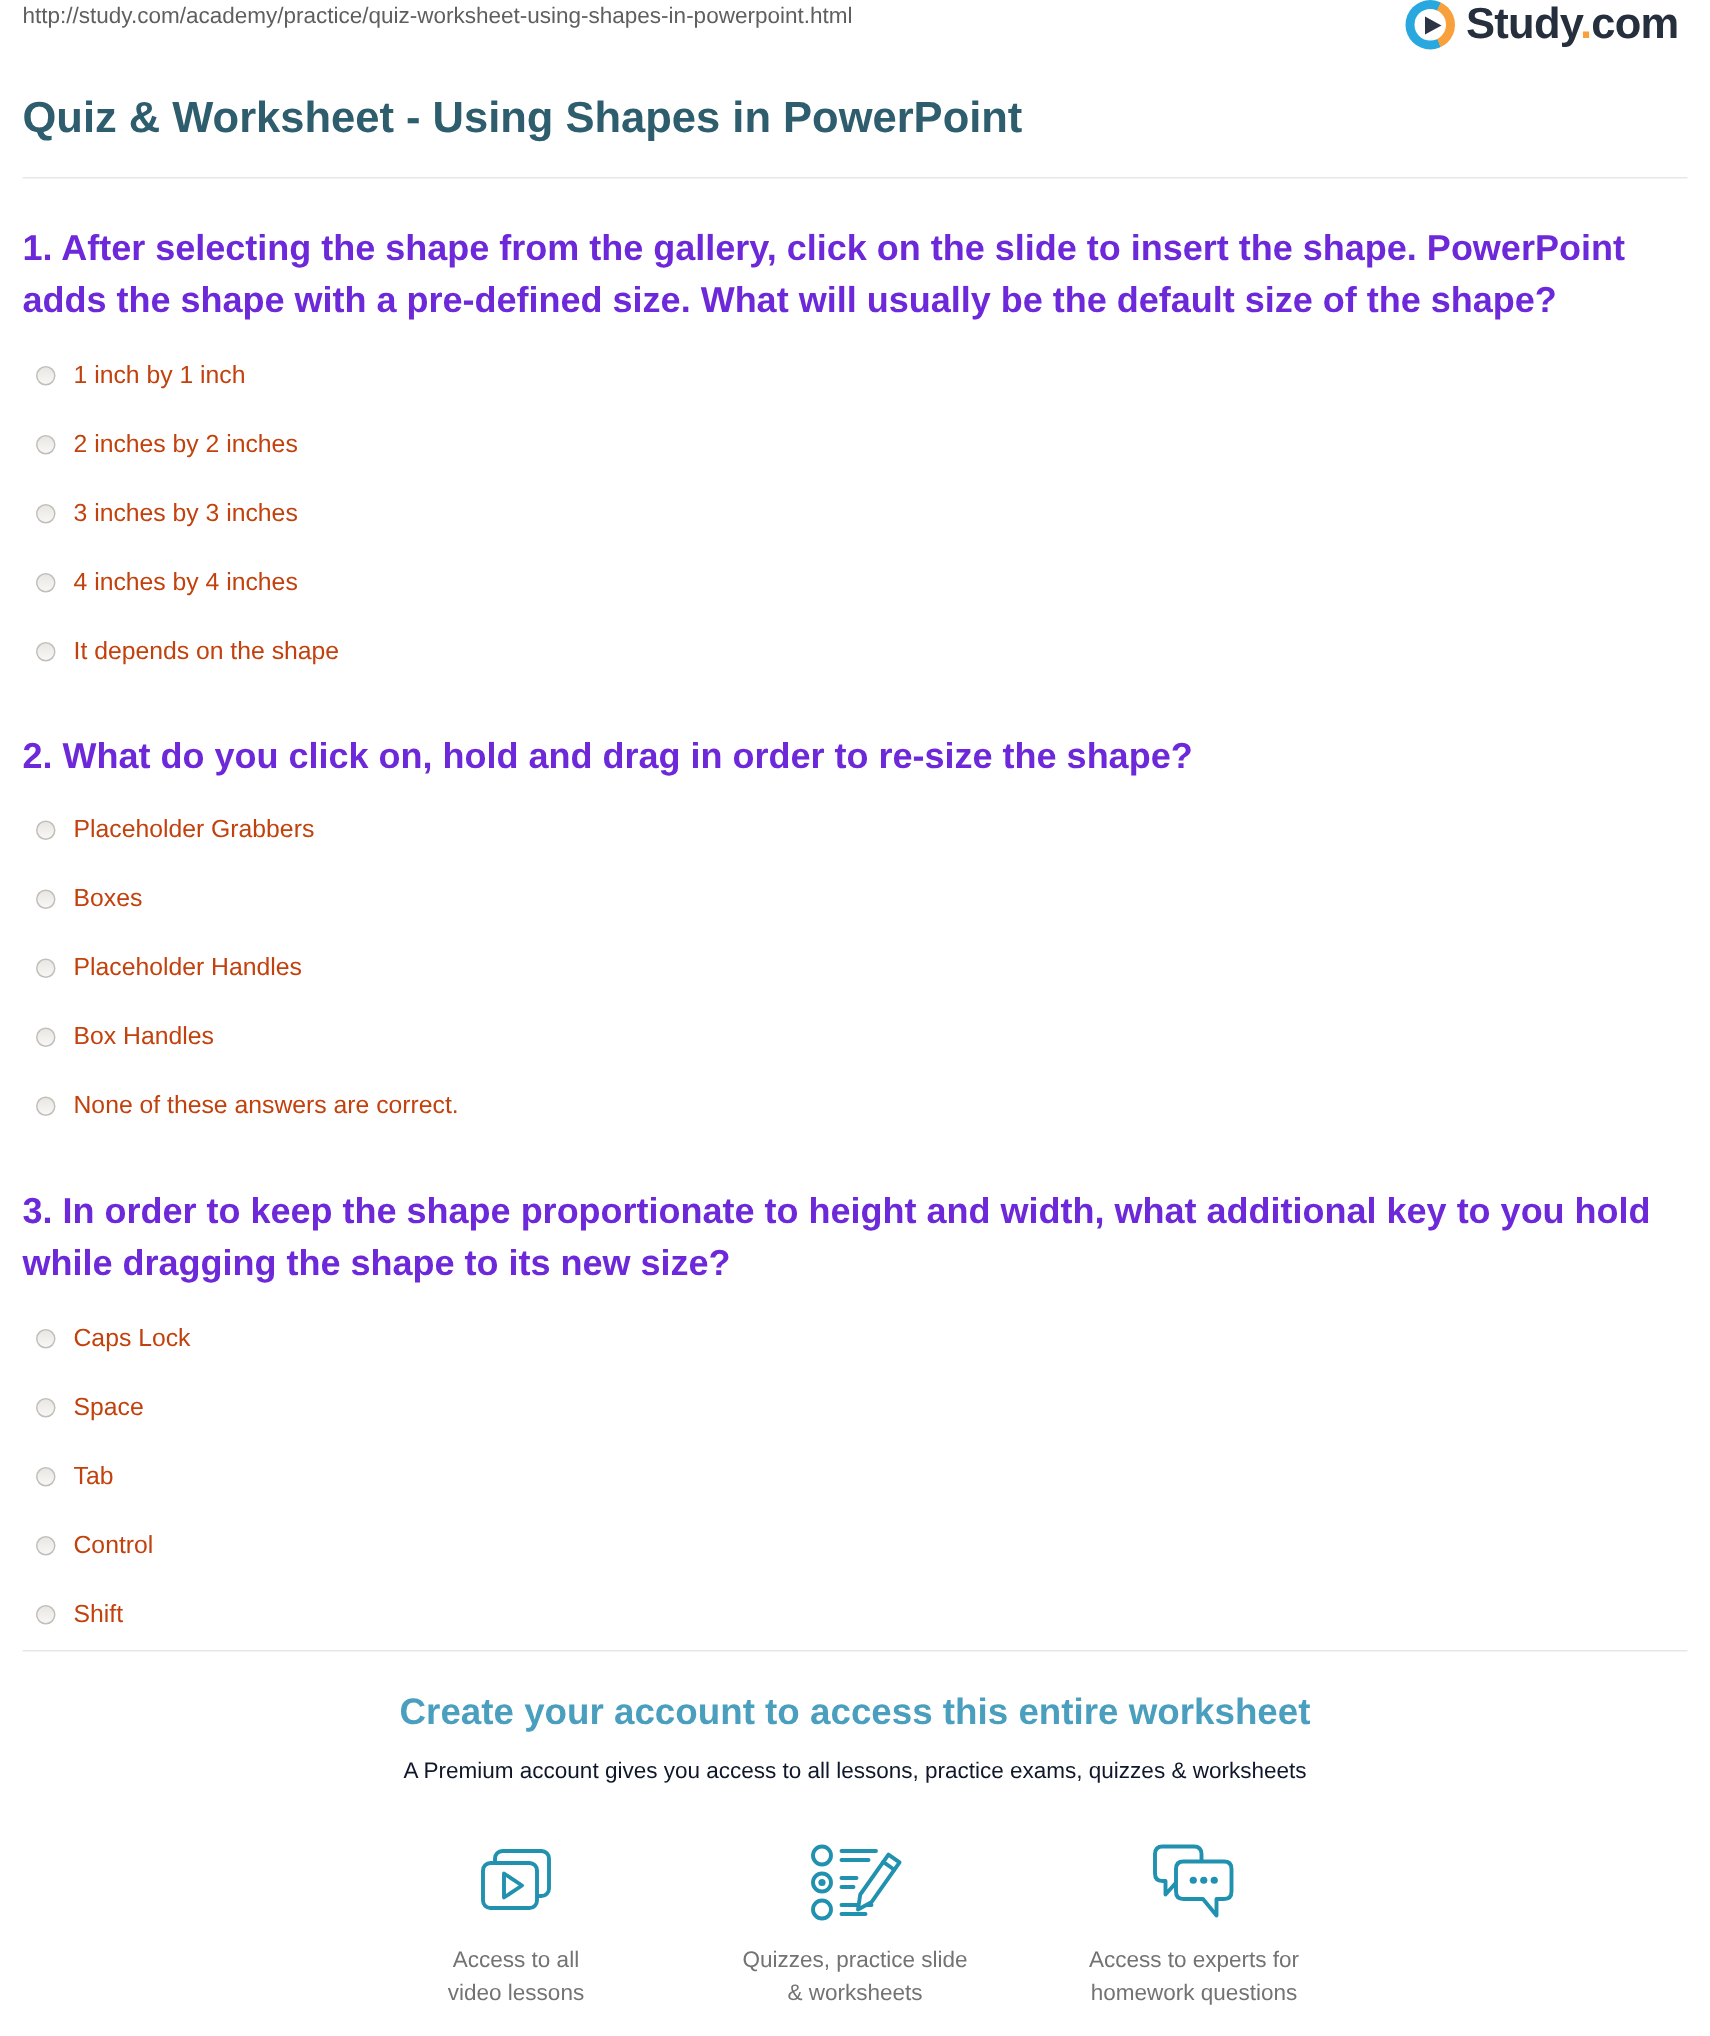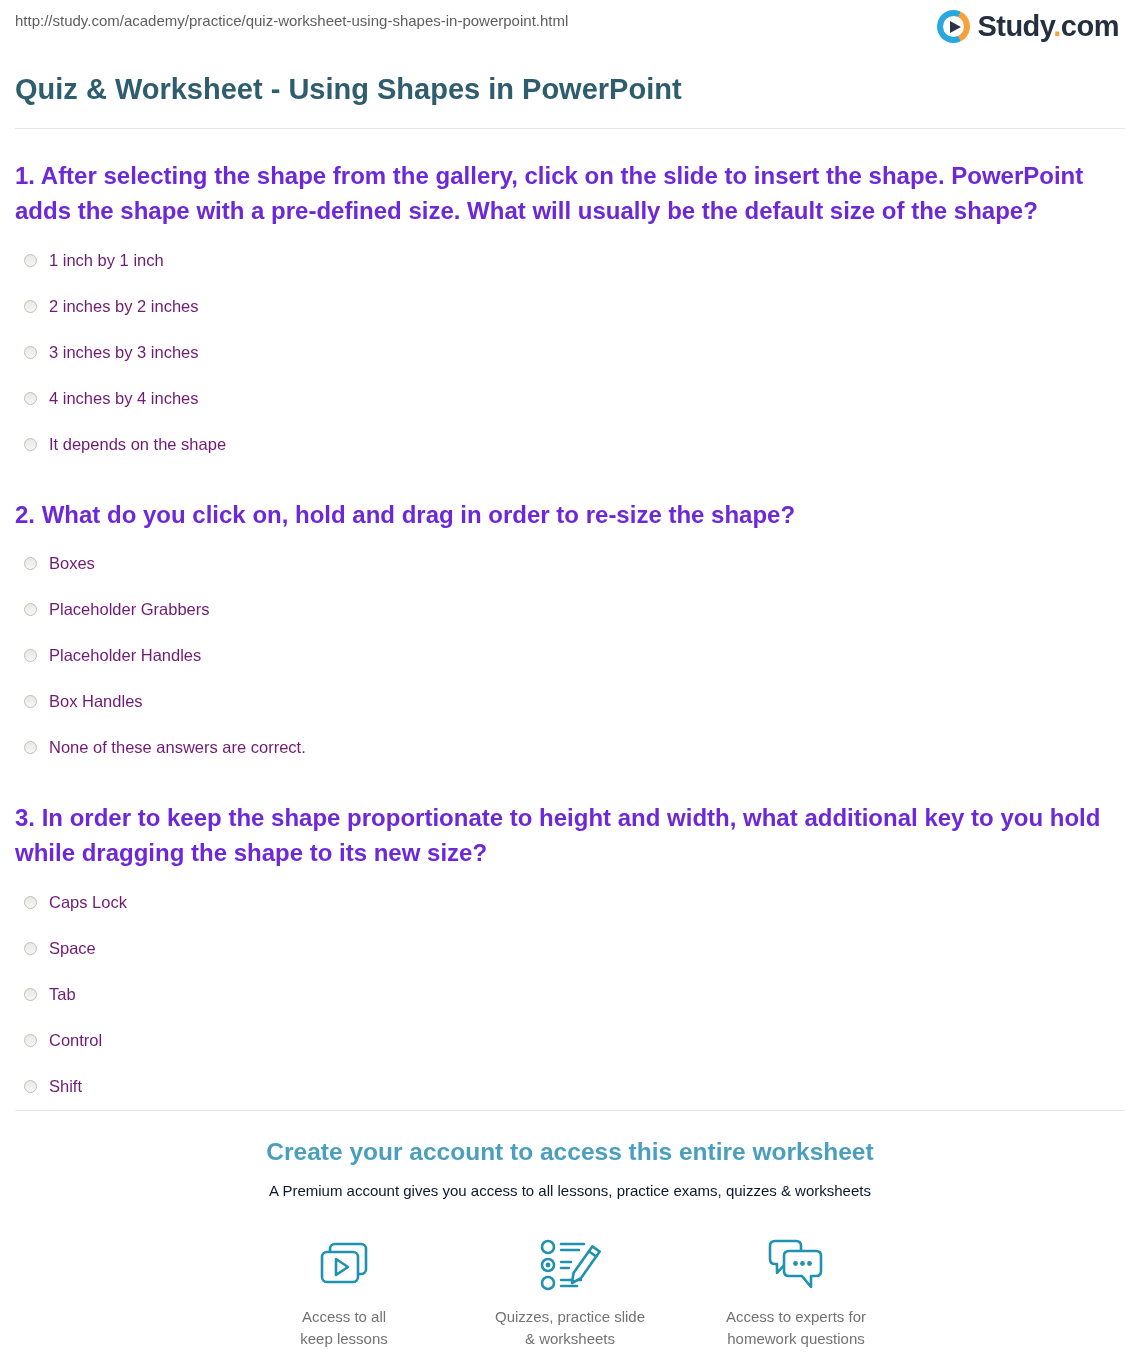--- a/index.html
+++ b/index.html
@@ -10,21 +10,20 @@
     width: 1140px;
     min-height: 1357px;
   }
   .page { padding: 0 15px; }
 
   
   .topbar {
     display: flex;
     justify-content: space-between;
     align-items: flex-start;
-    padding-top: 10px;
   }
   .url { font-size: 15px; color: #5f5f5f; padding-top: 2px; }
   .logo { display: flex; align-items: flex-start; gap: 7px; margin-right: 6px; cursor: pointer; }
   .logo-icon {
     width: 33px; height: 33px; border-radius: 50%;
     background: conic-gradient(from 0deg, #29a8e0 0deg 25deg, #f7a03c 25deg 155deg, #29a8e0 155deg 360deg);
     position: relative;
   }
   .logo-icon .inner {
     position: absolute; inset: 6px; background: #fff; border-radius: 50%;
@@ -55,21 +54,21 @@
     display: flex; align-items: center;
     padding: 13px 0 14px 9px; cursor: pointer;
   }
   .radio {
     flex: 0 0 auto;
     width: 13px; height: 13px; border-radius: 50%;
     border: 1px solid #c2beb9;
     background: linear-gradient(#e9e7e4, #f8f7f5);
     margin-right: 12px;
   }
-  .opt-label { font-size: 16.5px; color: #701a75; }
+  .opt-label { font-size: 16.5px; color: #c2410c; }
 
   
   .signup-hr { margin-top: 40px; }
   .signup { text-align: center; padding-top: 27px; }
   .signup h3 { font-size: 24.5px; font-weight: 700; color: #4a9fbe; margin: 0 0 11px; }
   .signup .sub { font-size: 15px; color: #0f172a; margin: 16px 0 34px; }
   .features { display: flex; justify-content: center; gap: 14px; }
   .feature { width: 212px; display: flex; flex-direction: column; align-items: center; }
   .feature .icon-box { height: 60px; margin-bottom: 13px; display: flex; align-items: flex-end; }
   .feature .label { font-size: 15px; color: #737373; line-height: 1.45; }
@@ -118,25 +117,25 @@
     <div class="opt">
       <span class="radio"></span>
       <span class="opt-label">It depends on the shape</span>
     </div>
   </section>
 
   <section class="question">
     <h2>2. What do you click on, hold and drag in order to re-size the shape?</h2>
     <div class="opt">
       <span class="radio"></span>
+      <span class="opt-label">Placeholder Grabbers</span>
+    </div>
+    <div class="opt">
+      <span class="radio"></span>
       <span class="opt-label">Boxes</span>
-    </div>
-    <div class="opt">
-      <span class="radio"></span>
-      <span class="opt-label">Placeholder Grabbers</span>
     </div>
     <div class="opt">
       <span class="radio"></span>
       <span class="opt-label">Placeholder Handles</span>
     </div>
     <div class="opt">
       <span class="radio"></span>
       <span class="opt-label">Box Handles</span>
     </div>
     <div class="opt">
@@ -180,21 +179,21 @@
       <div class="feature">
         <div class="icon-box">
           <svg width="56" height="54" viewBox="0 0 56 54">
             <rect class="stroke" x="14" y="5" width="36" height="30" rx="5"></rect>
             <rect class="stroke fillw" x="6" y="13" width="36" height="30" rx="5"></rect>
             <path class="stroke" d="M20 20 L32 28 L20 36 Z"></path>
           </svg>
         </div>
         <div class="label">
           <div>Access to all</div>
-          <div>keep lessons</div>
+          <div>video lessons</div>
         </div>
       </div>
 
       <div class="feature">
         <div class="icon-box">
           <svg width="64" height="56" viewBox="0 0 64 56">
             <circle class="stroke" cx="10" cy="10" r="6"></circle>
             <circle class="stroke" cx="10" cy="28" r="6"></circle>
             <circle class="filled" cx="10" cy="28" r="2.4"></circle>
             <circle class="stroke" cx="10" cy="46" r="6"></circle>

